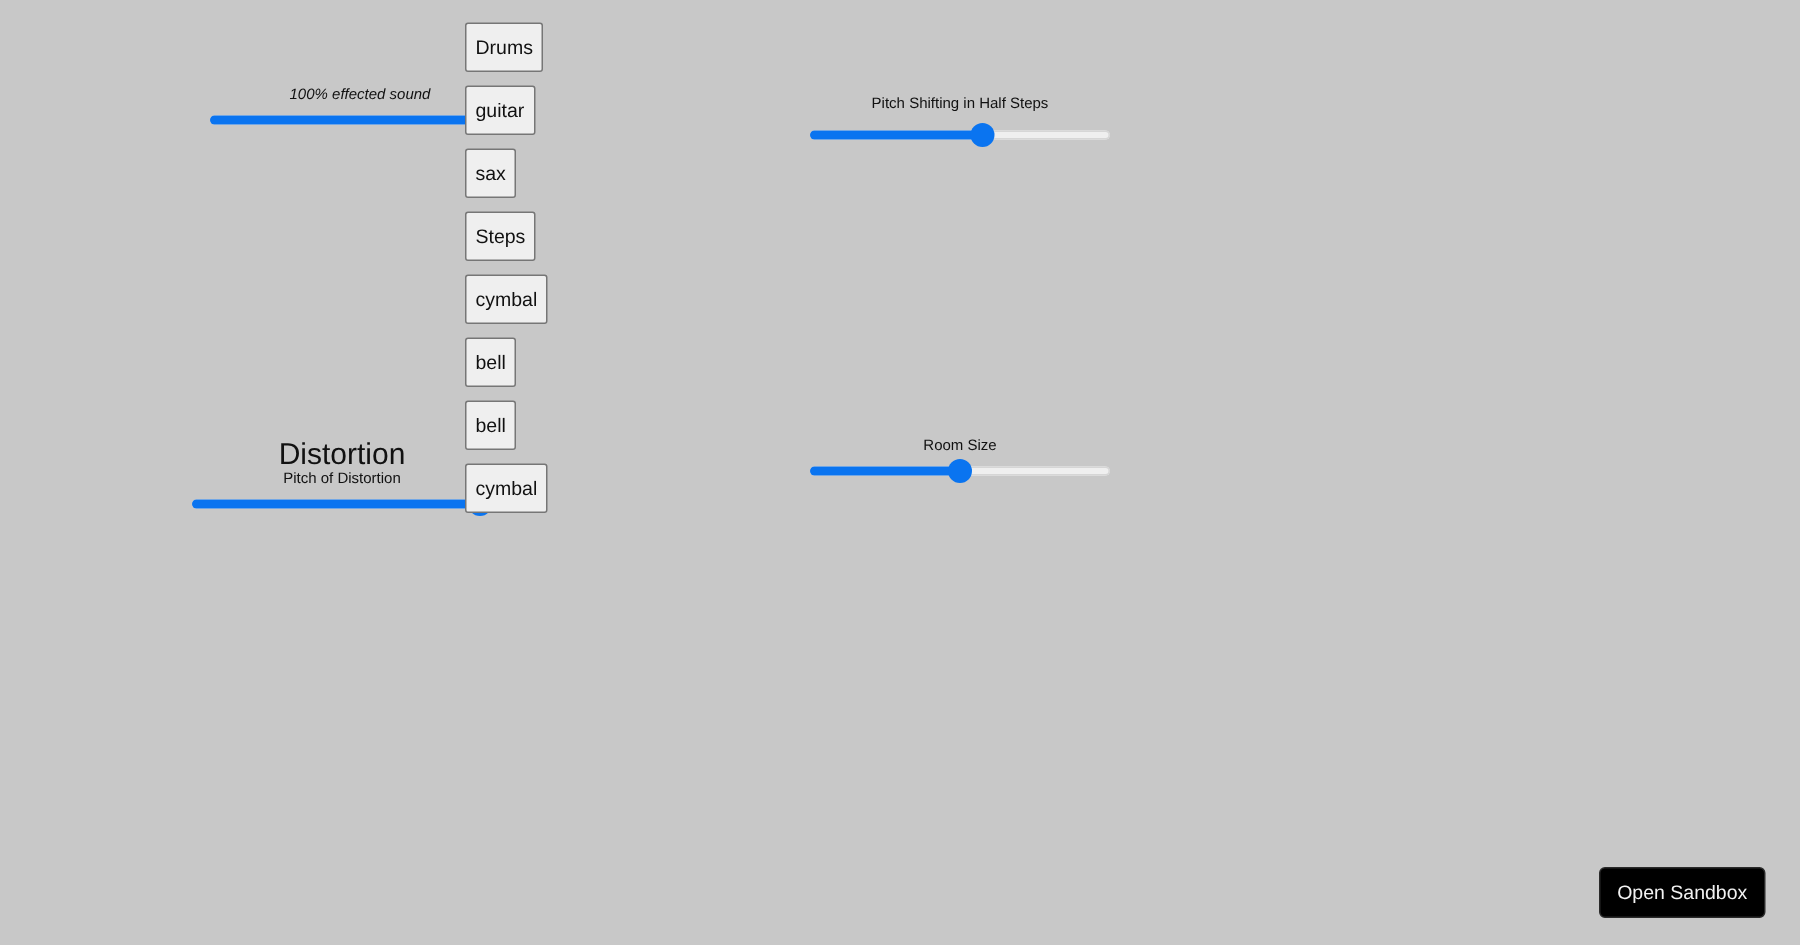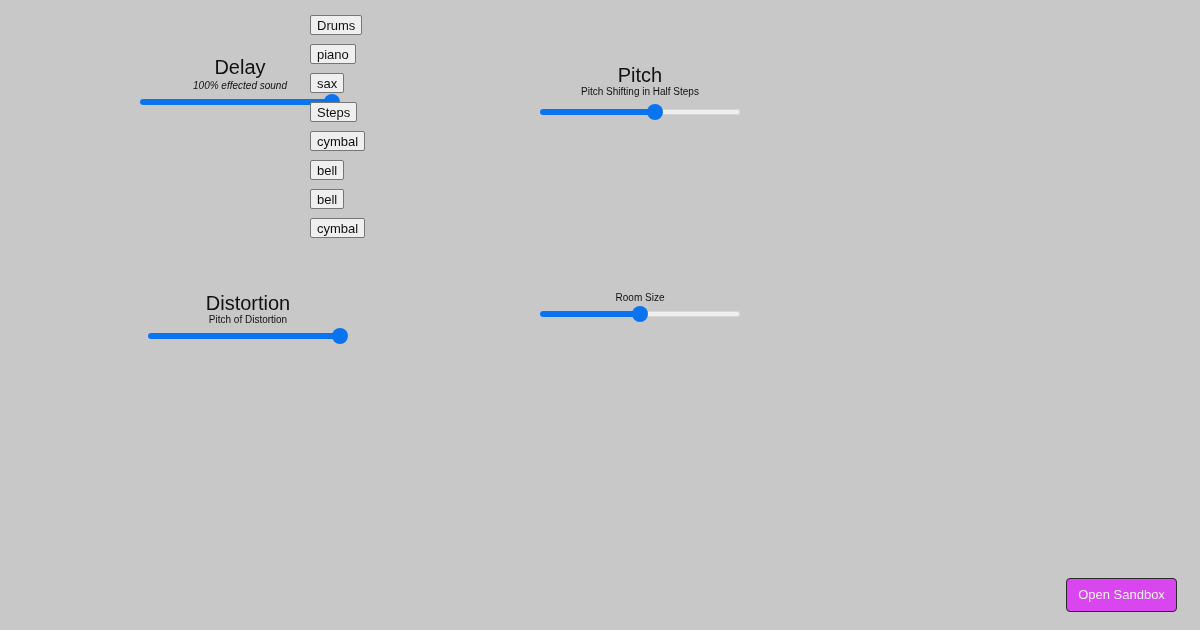--- a/index.html
+++ b/index.html
@@ -60,80 +60,78 @@
     height: 16px;
     border-radius: 50%;
     background: #0a74f0;
     margin-left: -8px;
   }
 
   #delay { left: 140px; top: 56px; }
   #delay .subtitle { margin-top: 2px; margin-bottom: 2px; font-style: italic; }
   #pitch { left: 540px; top: 64px; }
   #pitch .subtitle { margin-top: 0; margin-bottom: 6px; text-align: center; }
-  #distortion { left: 148px; top: 292px; }
+  #distortion { left: 128px; top: 292px; }
   #distortion .subtitle { margin-top: 0; margin-bottom: 2px; }
   #reverb { left: 540px; top: 292px; }
   #reverb .subtitle { margin-top: 0; margin-bottom: 2px; }
 
   .instruments {
     position: absolute;
     left: 310px;
     top: 15px;
     width: 80px;
   }
   .inst-btn {
     display: block;
-    height: 20px;
+    height: 33px;
     margin-bottom: 9px;
     padding: 0 6px;
     font-family: "Liberation Sans", sans-serif;
     font-size: 13px;
     color: #111;
     background: #efefef;
     border: 1px solid #767676;
     border-radius: 2px;
     box-sizing: border-box;
     line-height: 19px;
     cursor: pointer;
   }
 
   .sandbox-btn {
     position: absolute;
     left: 1066px;
     top: 578px;
     width: 111px;
     height: 34px;
-    background: #d946ef;
+    background: #000000;
     color: #f2f2f2;
     border: 1px solid #2a2a2a;
     border-radius: 4px;
     font-family: "Liberation Sans", sans-serif;
     font-size: 13px;
     line-height: 32px;
     text-align: center;
     box-sizing: border-box;
     cursor: pointer;
   }
 </style>
 </head>
 <body>
 
 <div class="panel" id="delay">
-  <div class="title">Delay</div>
   <div class="subtitle">100% effected sound</div>
   <div class="slider">
     <div class="track"></div>
     <div class="fill" style="width: 192px;"></div>
     <div class="thumb" style="left: 192px;"></div>
   </div>
 </div>
 
 <div class="panel" id="pitch">
-  <div class="title">Pitch</div>
   <div class="subtitle">Pitch Shifting in Half Steps</div>
   <div class="slider">
     <div class="track"></div>
     <div class="fill" style="width: 114.72px;"></div>
     <div class="thumb" style="left: 114.72px;"></div>
   </div>
 </div>
 
 <div class="panel" id="distortion">
   <div class="title">Distortion</div>
@@ -149,21 +147,21 @@
   <div class="subtitle">Room Size</div>
   <div class="slider">
     <div class="track"></div>
     <div class="fill" style="width: 100px;"></div>
     <div class="thumb" style="left: 100px;"></div>
   </div>
 </div>
 
 <div class="instruments">
   <button class="inst-btn">Drums</button>
-  <button class="inst-btn">piano</button>
+  <button class="inst-btn">guitar</button>
   <button class="inst-btn">sax</button>
   <button class="inst-btn">Steps</button>
   <button class="inst-btn">cymbal</button>
   <button class="inst-btn">bell</button>
   <button class="inst-btn">bell</button>
   <button class="inst-btn">cymbal</button>
 </div>
 
 <div class="sandbox-btn">Open Sandbox</div>
 

